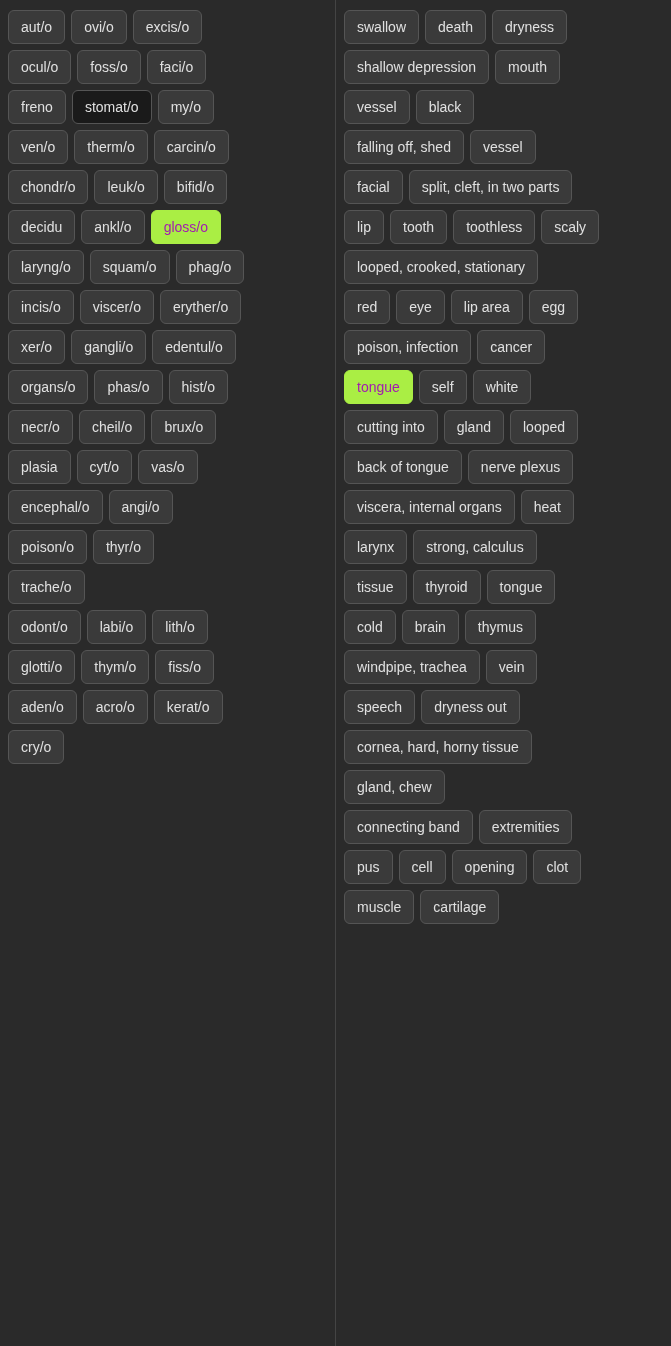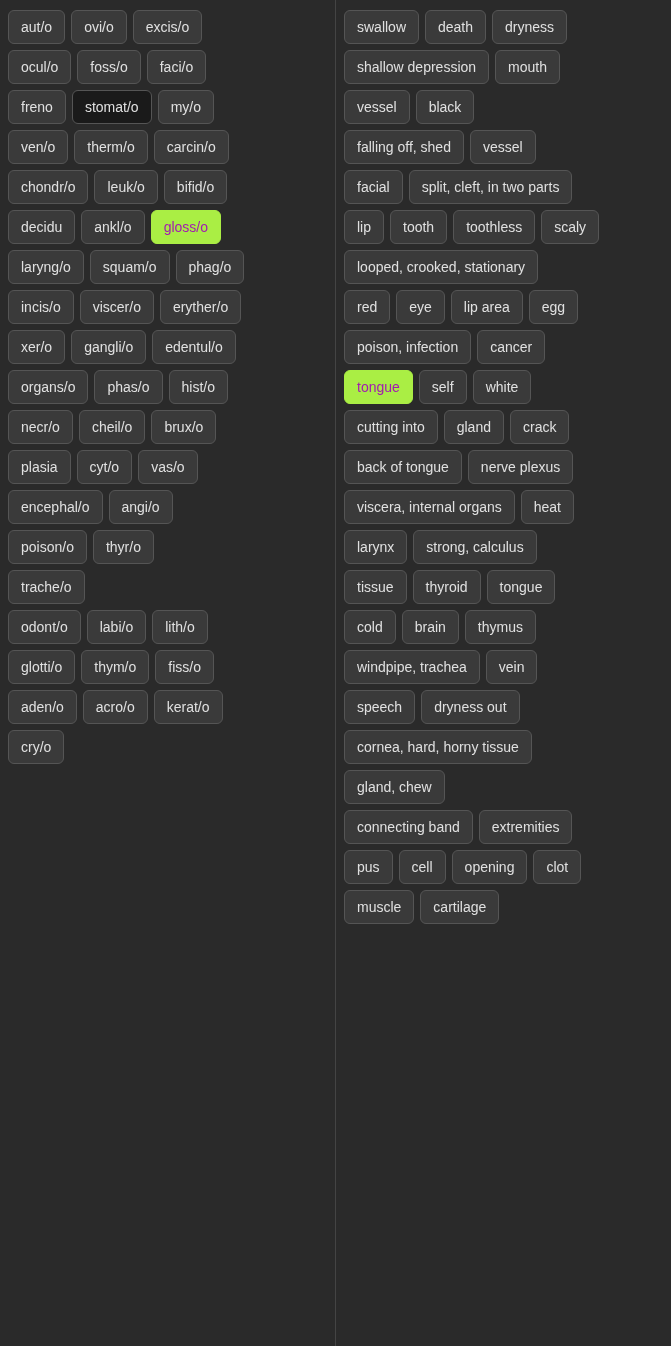--- a/index.html
+++ b/index.html
@@ -189,21 +189,21 @@
         <div class="tag">cancer</div>
       </div>
       <div class="row">
         <div class="tag highlight-green">tongue</div>
         <div class="tag">self</div>
         <div class="tag">white</div>
       </div>
       <div class="row">
         <div class="tag">cutting into</div>
         <div class="tag">gland</div>
-        <div class="tag">crack</div>
+        <div class="tag">looped</div>
       </div>
       <div class="row">
         <div class="tag">back of tongue</div>
         <div class="tag">nerve plexus</div>
       </div>
       <div class="row">
         <div class="tag">viscera, internal organs</div>
         <div class="tag">heat</div>
       </div>
       <div class="row">

